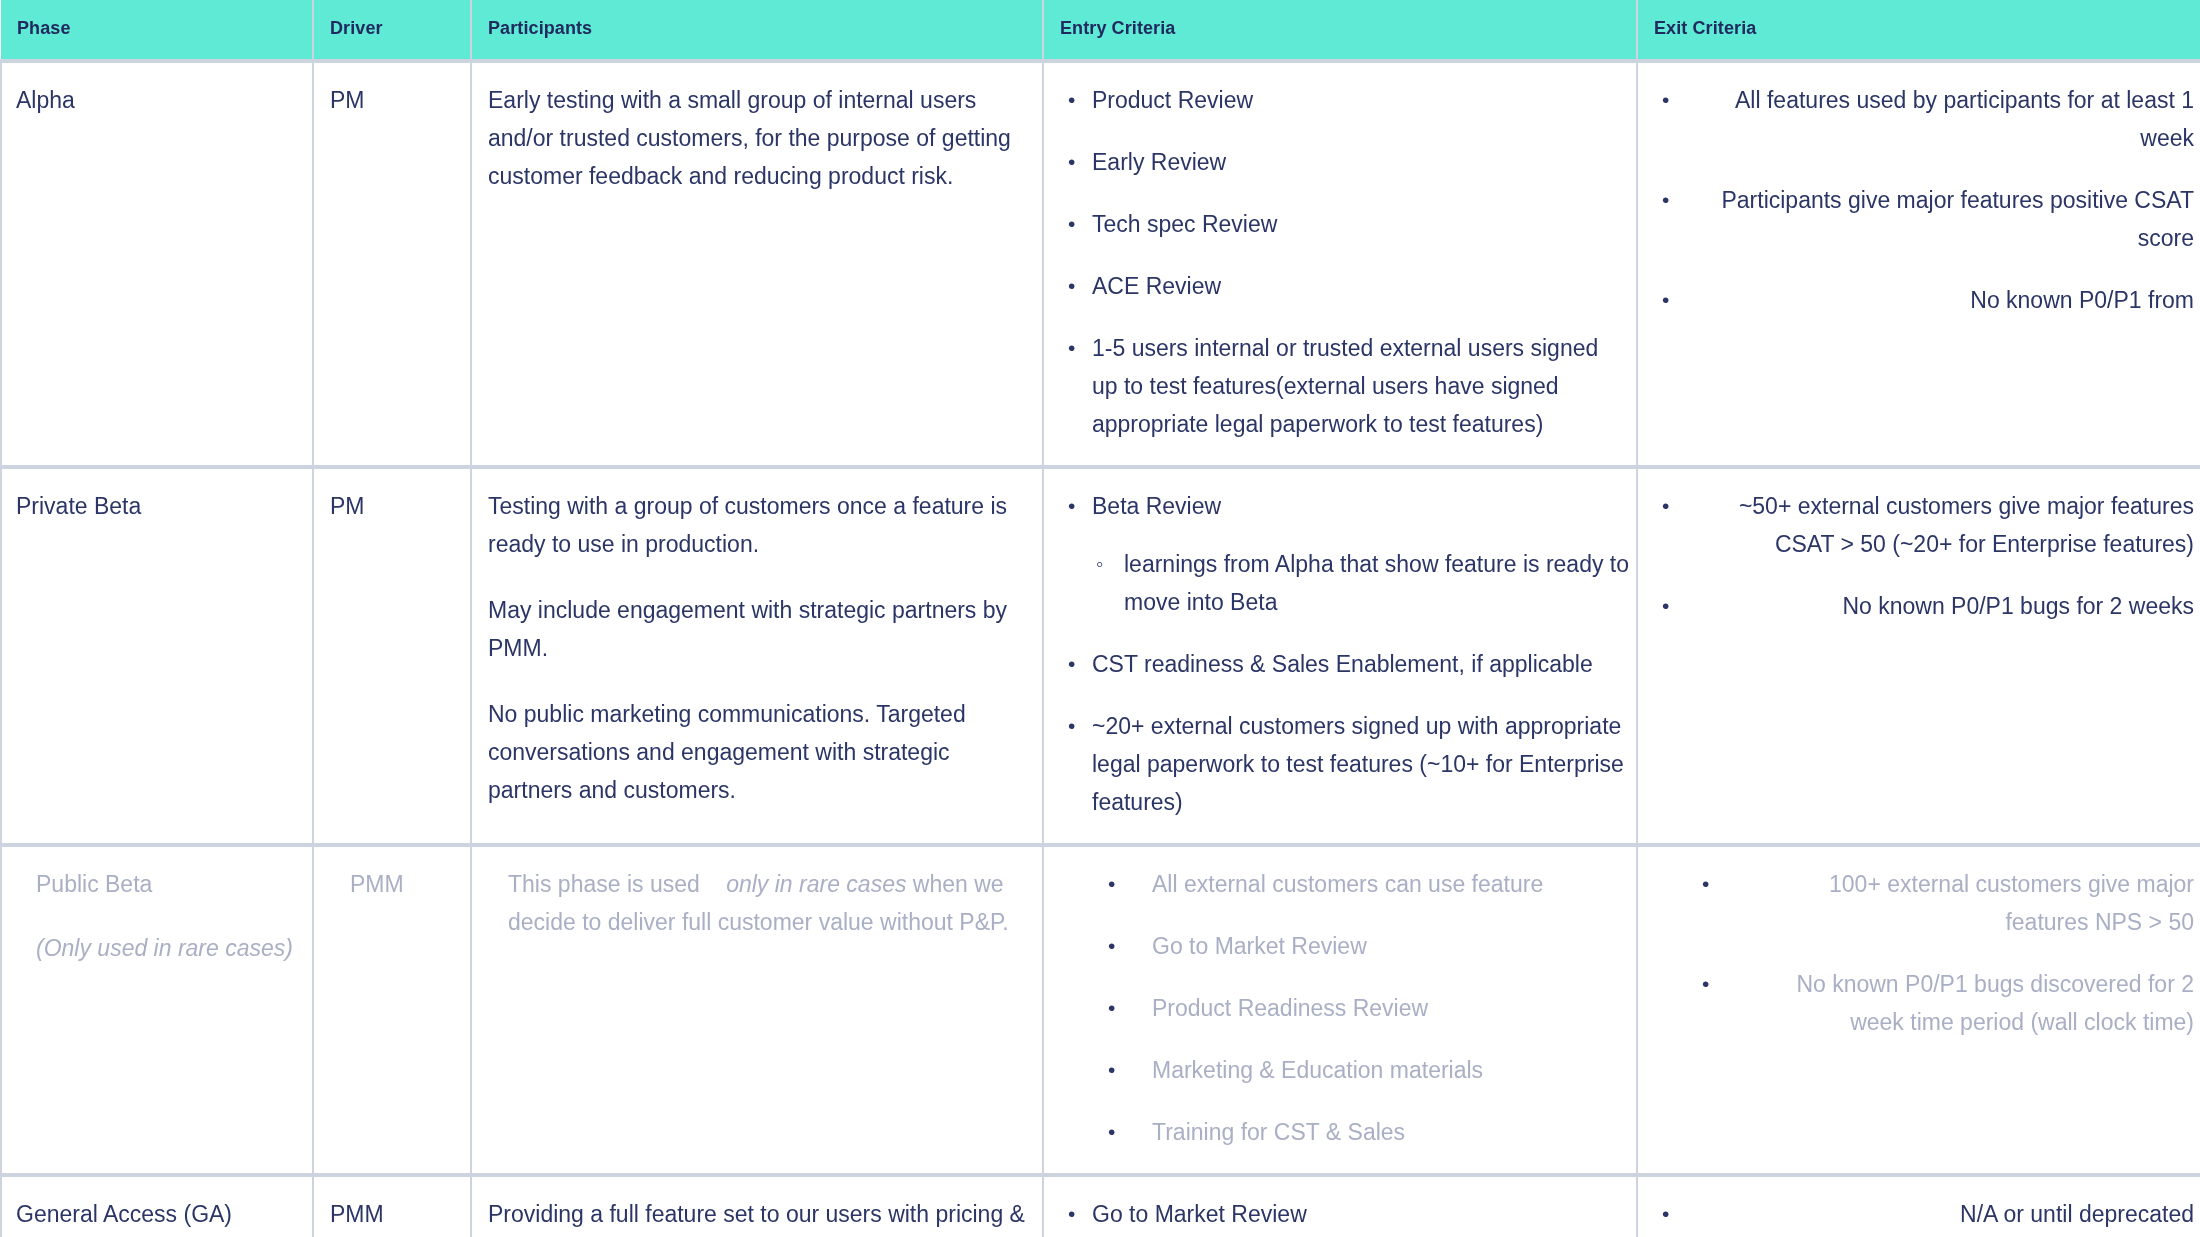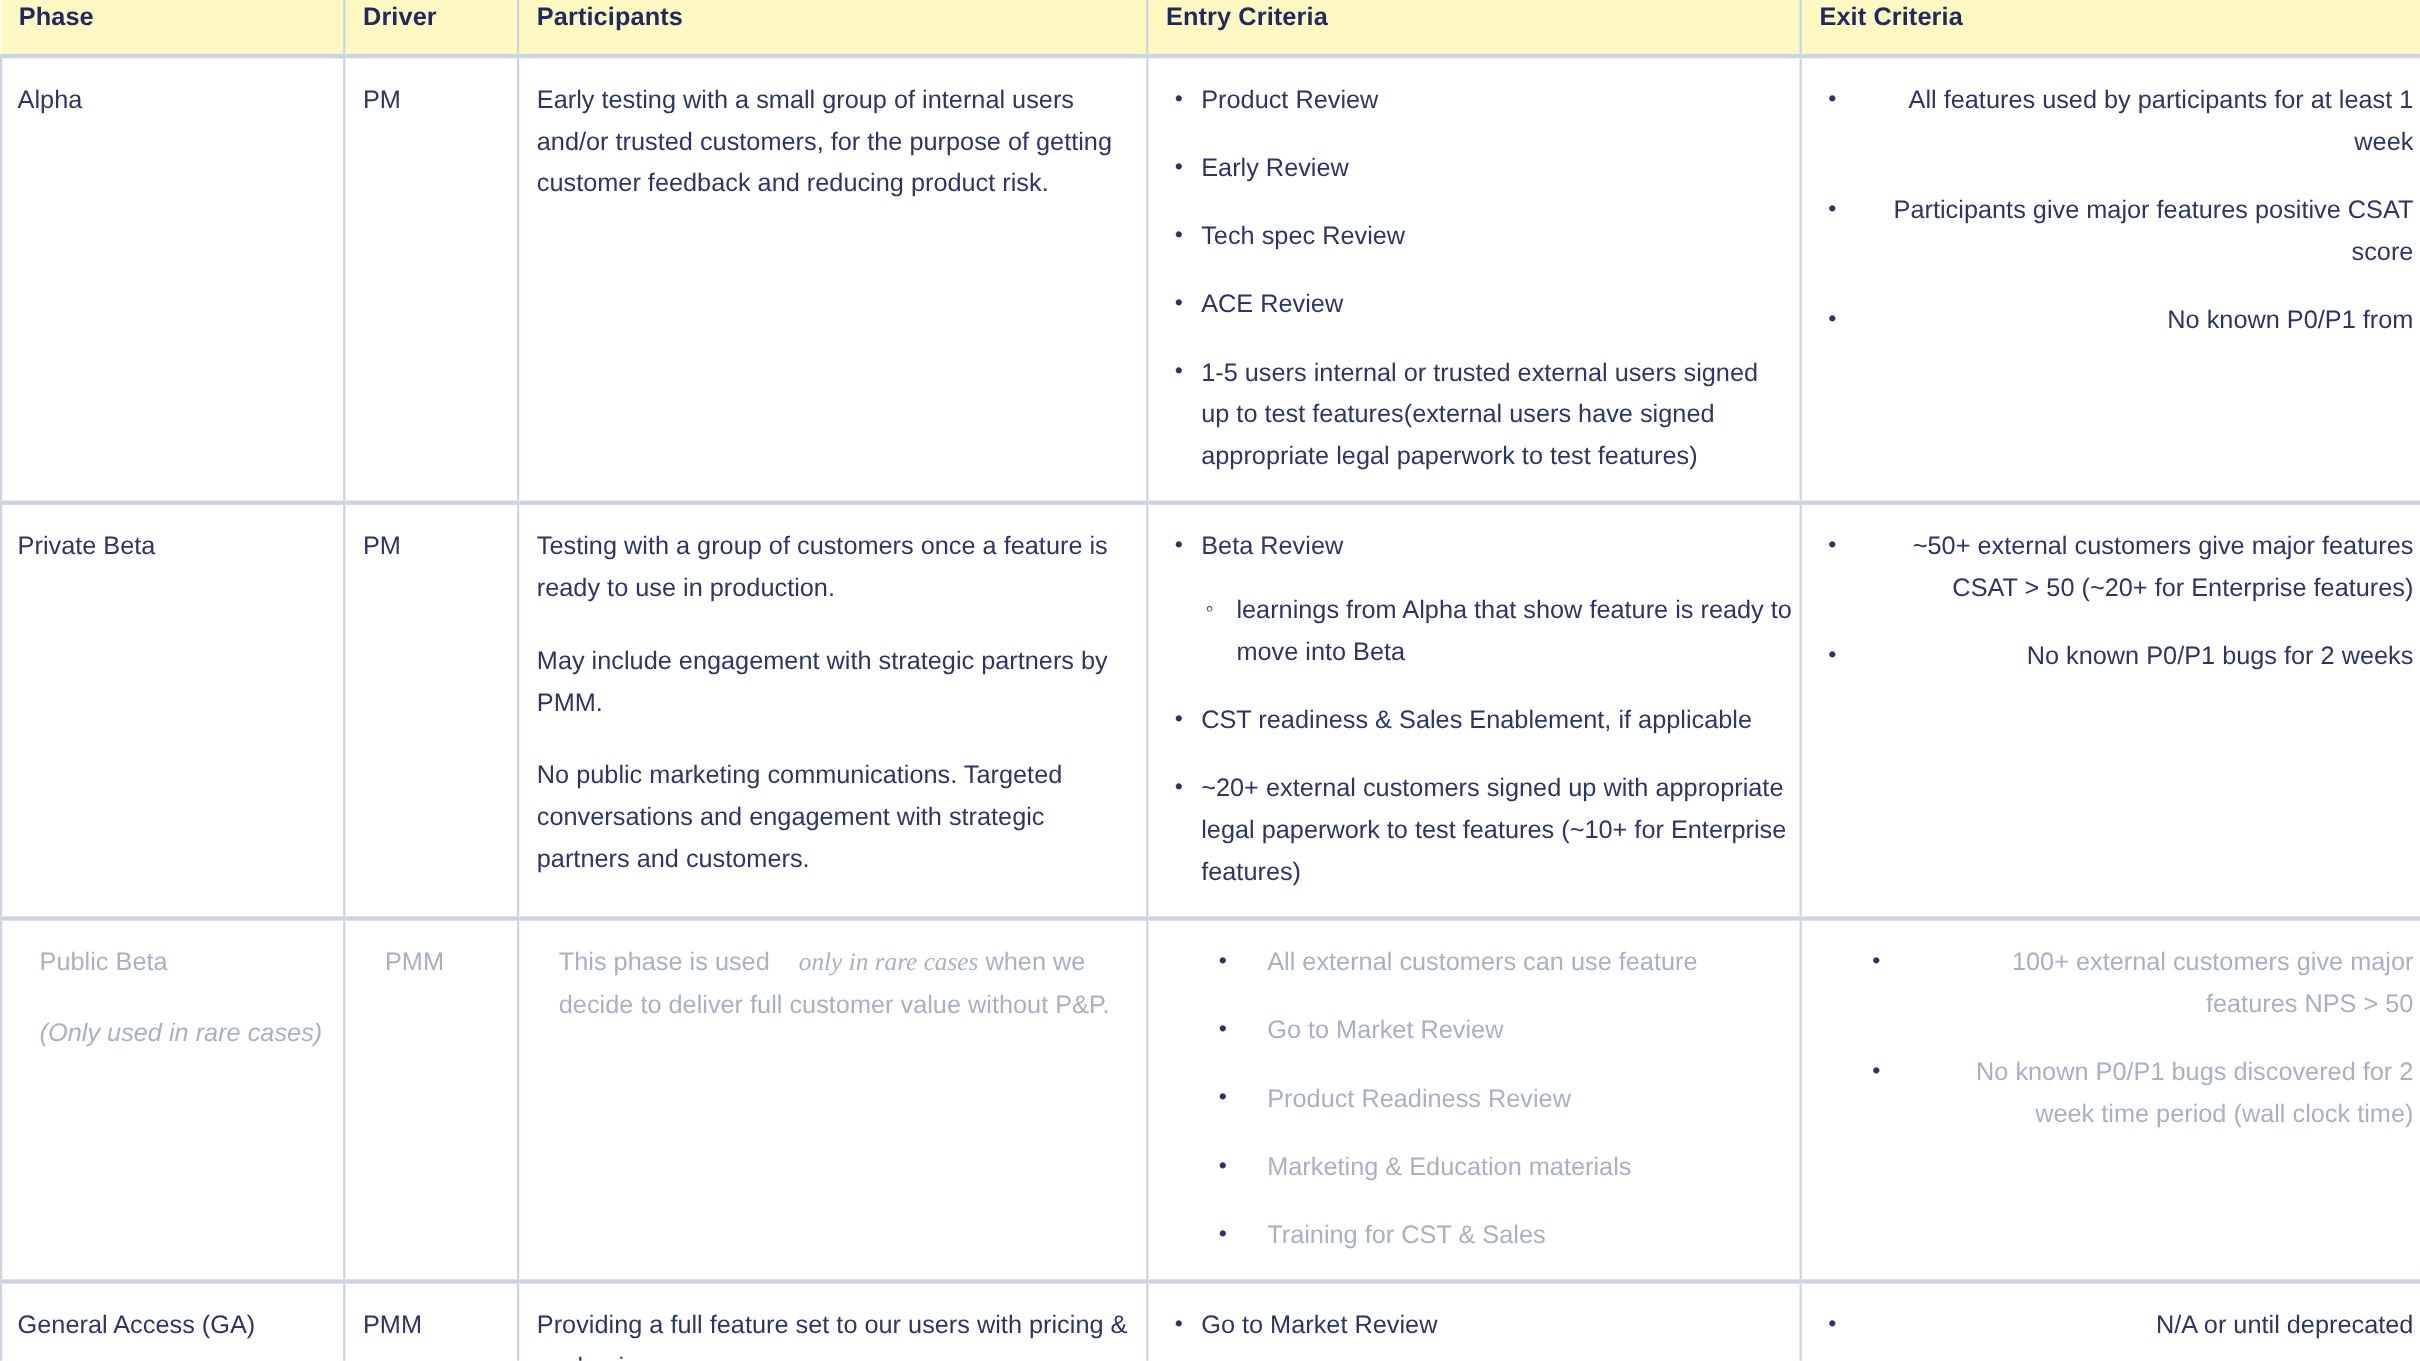--- a/index.html
+++ b/index.html
@@ -29,28 +29,28 @@
 
   table.phase-table col.c-phase  { width: 312px; }
   table.phase-table col.c-driver { width: 158px; }
   table.phase-table col.c-desc   { width: 572px; }
   table.phase-table col.c-entry  { width: 594px; }
   table.phase-table col.c-exit   { width: 564px; }
 
   thead th {
     text-align: left;
     vertical-align: top;
-    font-size: 23px;
+    font-size: 18px;
     font-weight: bold;
     color: #202a5e;
     letter-spacing: 0.1px;
-    padding: 2px 16px 20px 16px;
+    padding: 18px 16px 20px 16px;
     border-right: 2px solid #ced3e0;
     border-bottom: 4px solid #ced3e0;
-    background: #fef9c3;
+    background: #5eead4;
   }
   thead th:last-child { border-right: none; }
   thead th:first-child { border-left: none; }
 
   tbody td {
     vertical-align: top;
     font-size: 23px;
     line-height: 38px;
     color: #2b3566;
     padding: 18px 6px 22px 16px;
@@ -63,21 +63,21 @@
 
   tbody tr.row-muted td,
   tbody tr.row-muted td * { color: #a9afc4; margin-left: 20px; }
   tbody tr.row-muted td ul > li::before { color: #2b3566; }
 
   .phase-name { display: block; }
   .phase-note { display: block; margin-top: 26px; font-style: italic; }
 
   .para { margin: 0 0 28px 0; }
   .para:last-child { margin-bottom: 0; }
-  .para .ital { font-style: italic; font-family: Liberation Serif, serif; }
+  .para .ital { font-style: italic; }
 
   ul.bullets {
     list-style: none;
     margin: 0;
     padding: 0 0 0 2px;
   }
   ul.bullets > li {
     position: relative;
     padding-left: 30px;
     margin-bottom: 24px;

